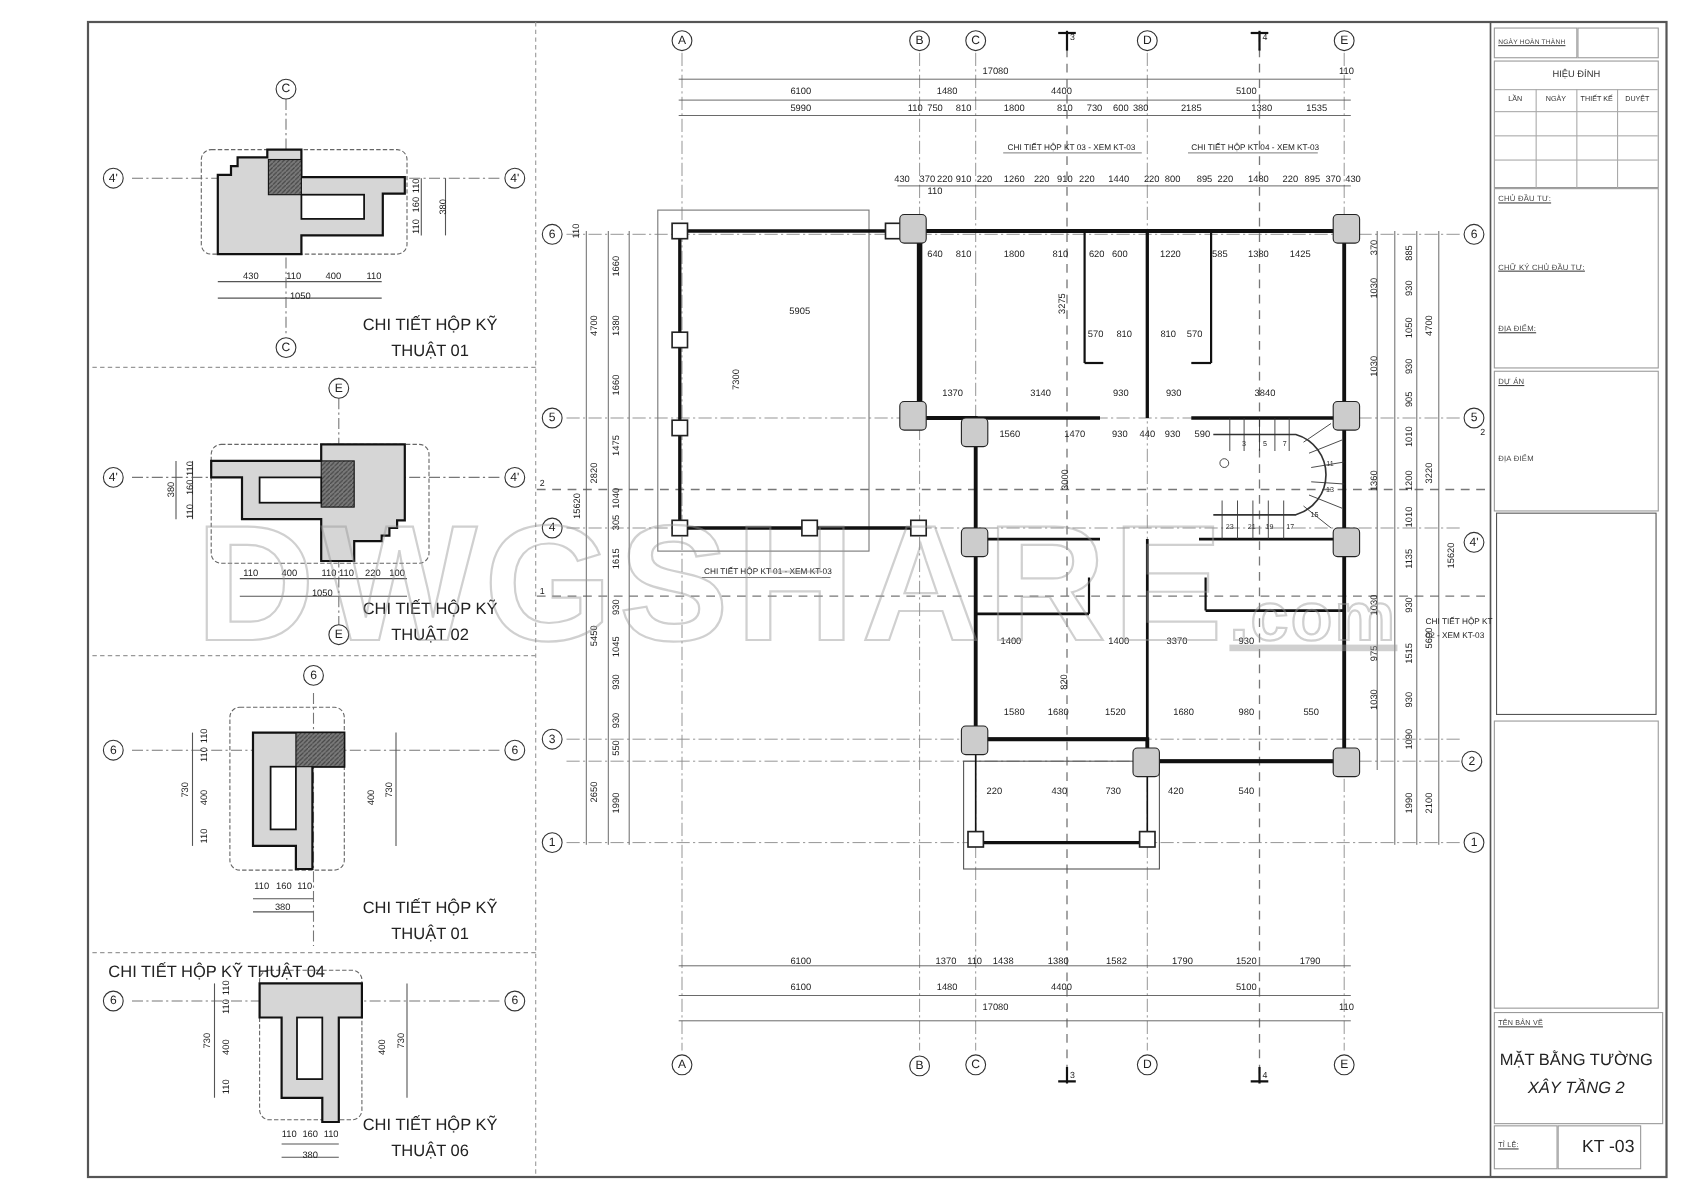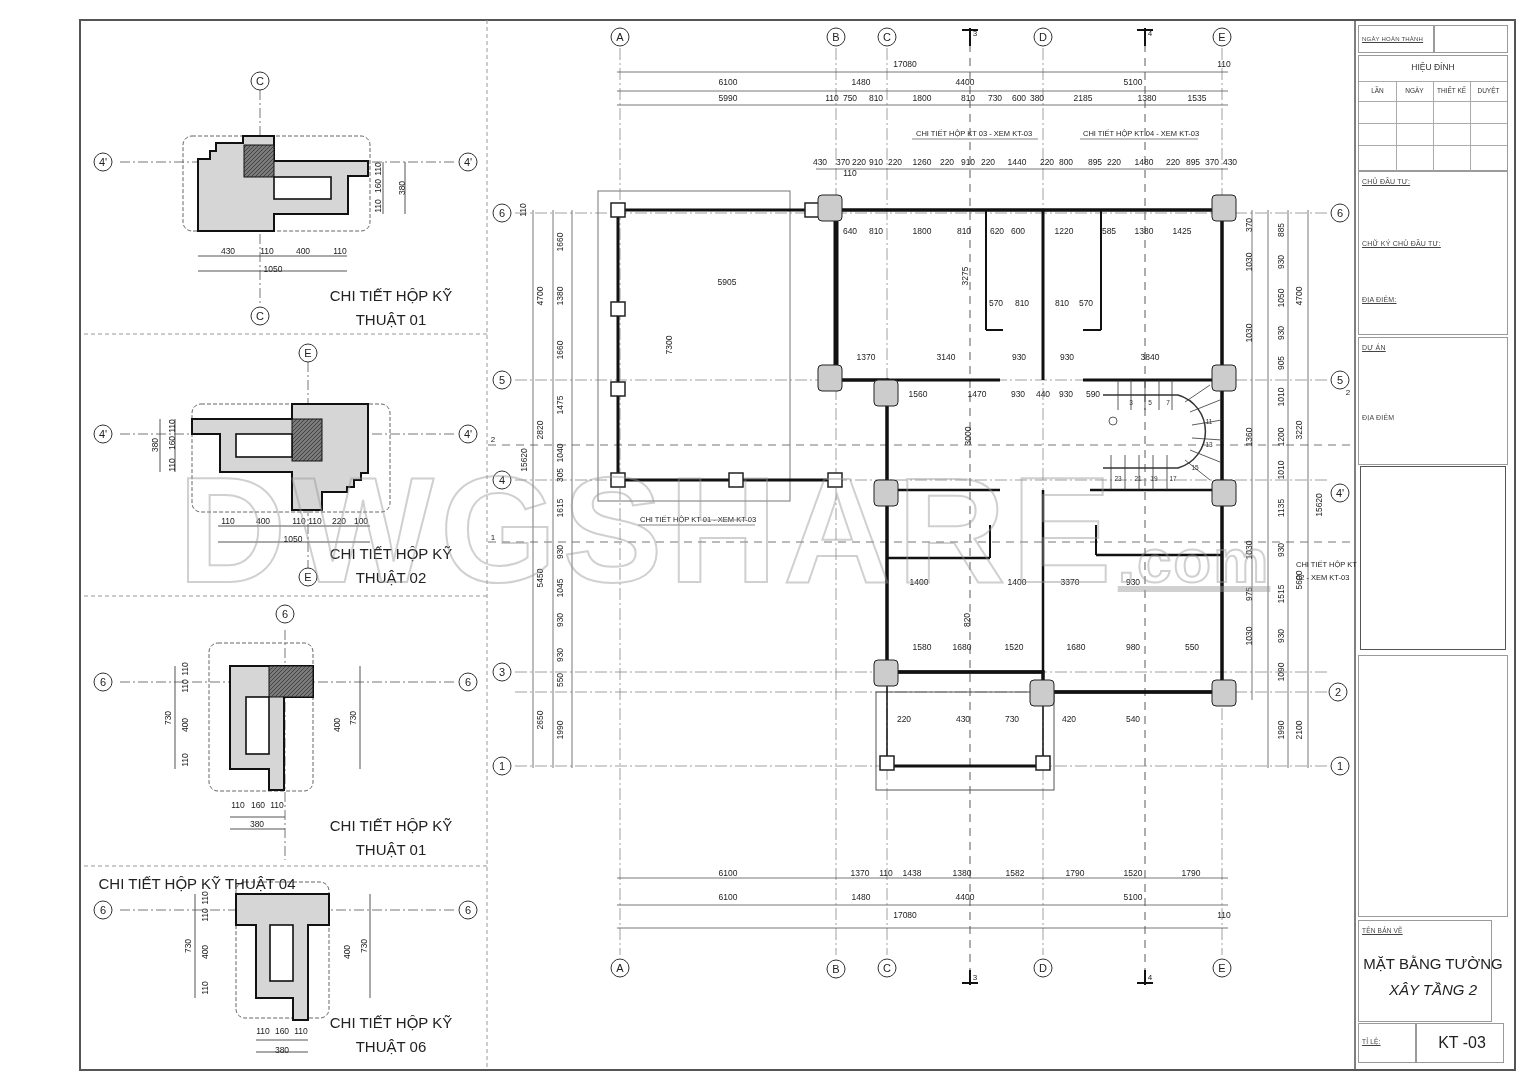--- a/index.html
+++ b/index.html
@@ -577,29 +577,29 @@
   </div>
 
   <div class="tb-cell" style="left:0;top:312px;width:150px;height:128px;">
     <span class="tb-label" style="position:absolute;left:3px;top:6px;">DỰ ÁN</span>
     <span class="tb-label" style="position:absolute;left:3px;top:76px;text-decoration:none;">ĐỊA ĐIỂM</span>
   </div>
 
   <div class="tb-cell" style="left:2px;top:441px;width:146px;height:184px;border:1.5px solid #555;"></div>
   <div class="tb-cell" style="left:0;top:630px;width:150px;height:262px;"></div>
 
-  <div class="tb-cell" style="left:0;top:895px;width:134px;height:102px;">
+  <div class="tb-cell" style="left:0;top:895px;width:154px;height:102px;">
     <span class="tb-label" style="position:absolute;left:3px;top:6px;font-size:6.5px;">TÊN BẢN VẼ</span>
     <div class="title-big" style="position:absolute;left:0;top:30px;width:148px;">MẶT BẰNG TƯỜNG</div>
     <div class="title-big" style="position:absolute;left:0;top:56px;width:148px;font-style:italic;">XÂY TẦNG 2</div>
   </div>
 
   <div class="tb-cell" style="left:0;top:998px;width:58px;height:40px;">
     <span class="tb-label" style="position:absolute;left:3px;top:14px;font-size:6.5px;">TỈ LỆ:</span>
   </div>
-  <div class="tb-cell" style="left:58px;top:998px;width:88px;height:40px;">
+  <div class="tb-cell" style="left:58px;top:998px;width:76px;height:40px;">
     <div style="position:absolute;left:0;top:10px;width:90px;text-align:center;font-size:16px;color:#222;">KT -03</div>
   </div>
 </div>
 
 
 <div class="watermark"><span>DWGSHARE</span><small>.com</small></div>
 </div>
 
 </body></html>

